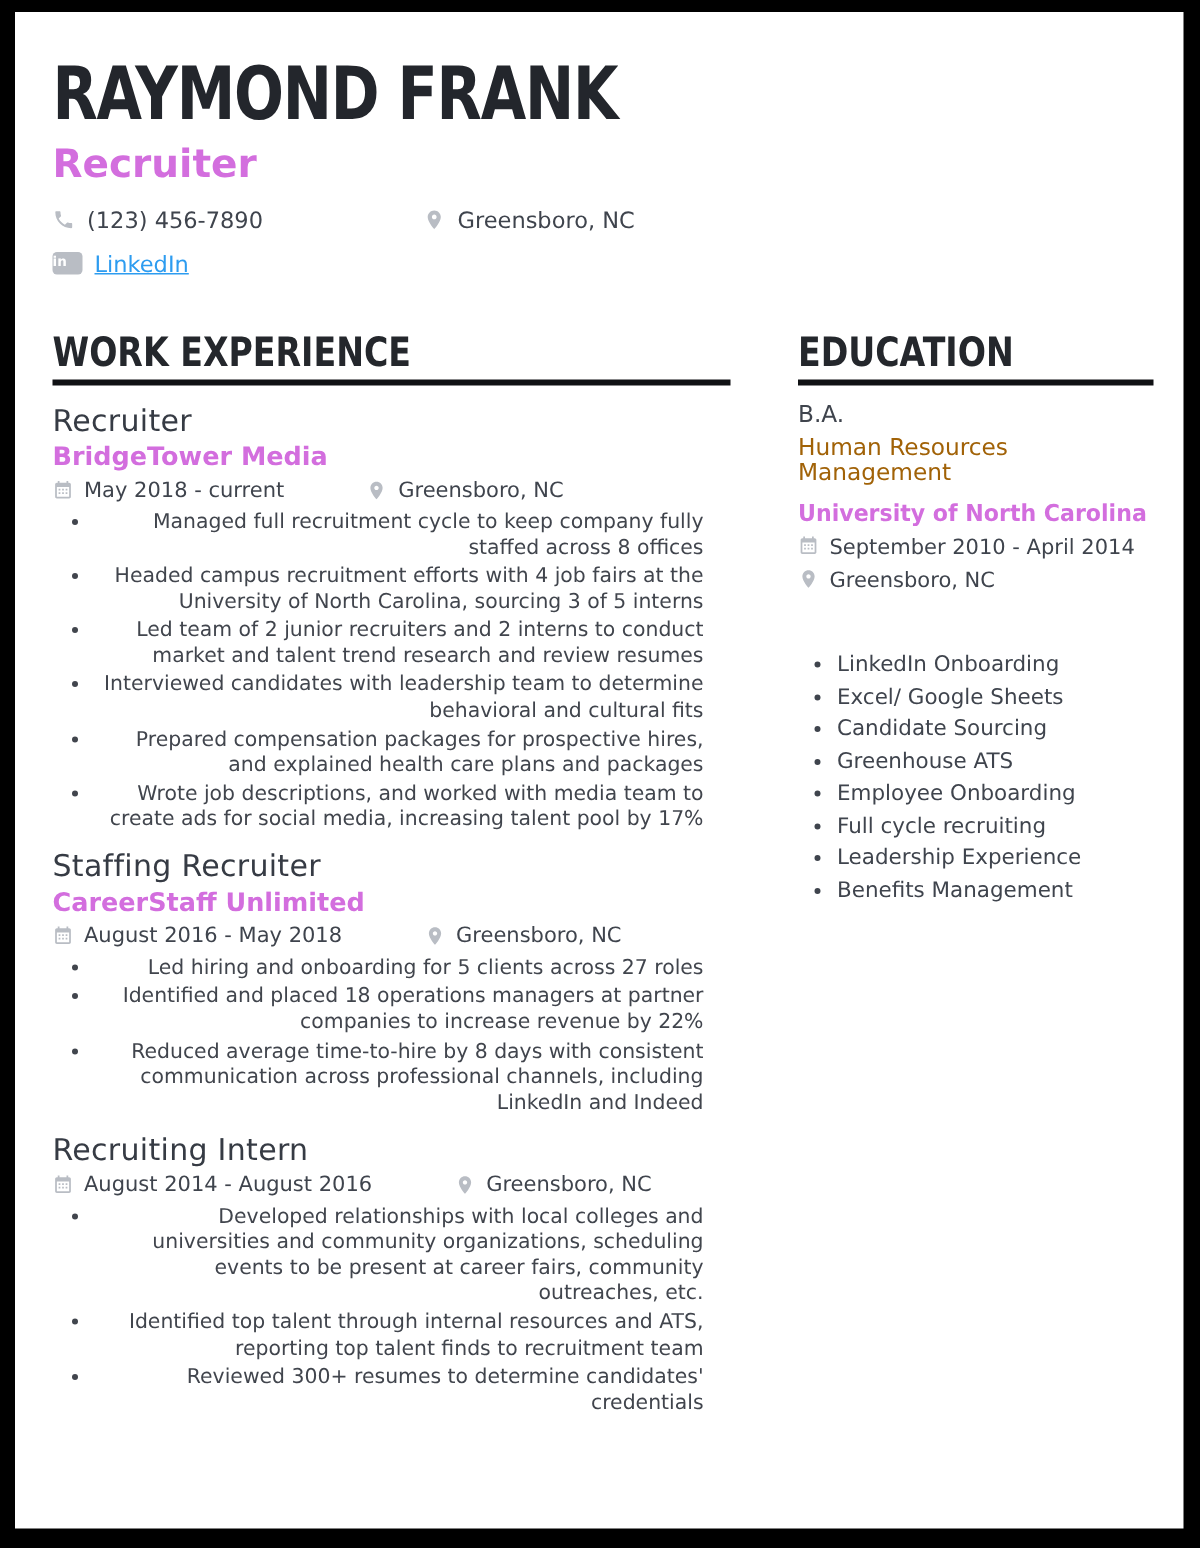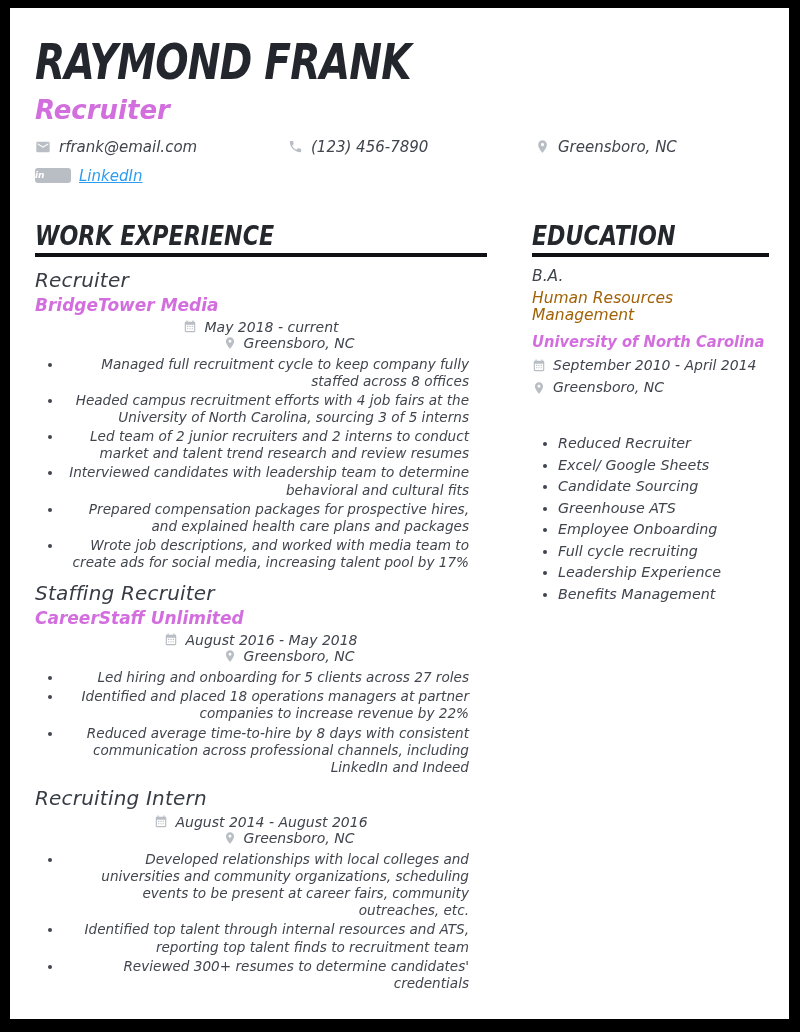--- a/index.html
+++ b/index.html
@@ -8,21 +8,20 @@
 
   .page {
     width:800px; height:1032px;
     border-style:solid; border-color:#000;
     border-width:8px 11px 13px 10px;
     background:#fff;
     font-family:"DejaVu Sans","Liberation Sans",sans-serif;
     color:#3f444d;
     padding:30px 20px 0 25px;
     overflow:hidden;
-    font-style:italic;
   }
 
   
   .name{
     font-size:49px; font-weight:800; color:#23262c;
     letter-spacing:-1px; line-height:1.02; white-space:nowrap;
     transform:scaleX(0.80); transform-origin:left bottom;
   }
   .role-title{
     font-size:26px; font-weight:700; color:#d36ede;
@@ -47,70 +46,62 @@
   .sec span{
     display:inline-block; font-size:27px; font-weight:800; color:#24272c;
     white-space:nowrap; transform:scaleX(0.82); transform-origin:left bottom;
   }
 
   
   .entry{ margin-top:11px; }
   .entry + .entry{ margin-top:10px; }
   .entry-title{ font-size:20px; font-weight:500; color:#363b44; letter-spacing:.2px; }
   .entry-company{ font-size:17px; font-weight:700; color:#d36ede; margin-top:3px; }
-  .meta-row{ display:flex; align-items:center; margin-top:4px; font-size:14px; color:#3f444d;flex-direction:column; }
+  .meta-row{ display:flex; align-items:center; margin-top:4px; font-size:14px; color:#3f444d; }
   .meta-item{ display:flex; align-items:center; gap:7px; }
   .meta-gap{ margin-left:55px; }
   .bullets{ margin-top:5px; padding-left:28px; list-style:disc;text-align:right; }
   .bullets li{
     font-size:13.6px; line-height:1.26; color:#41454d;
     max-width:410px; margin-bottom:2px; padding-right:4px;
   }
 
   
   .edu-degree{ font-size:15.5px; margin-top:10px; color:#3f444d; }
   .edu-field{ font-size:15.5px; margin-top:5px; line-height:1.15; max-width:225px; color:#a16207; }
   .edu-school{
     font-size:15.5px; font-weight:700; color:#d36ede; margin-top:8px;
     white-space:nowrap; transform:scaleX(0.95); transform-origin:left;
   }
-  .edu-meta{ display:flex; align-items:flex-end; gap:7px; margin-top:6px; font-size:14px; color:#3f444d; }
+  .edu-meta{ display:flex; align-items:flex-start; gap:7px; margin-top:6px; font-size:14px; color:#3f444d; }
 
   
   .skills-section{ margin-top:40px; }
   .skills-list{ margin-top:10px; padding-left:26px; list-style:disc; }
   .skills-list li{ font-size:14.3px; color:#3f444d; margin-bottom:5.5px; }
 
   
   .li-badge{
-    width:36px; height:15px; background:#b9bdc4; border-radius:3px;
+    width:20px; height:15px; background:#b9bdc4; border-radius:3px;
     color:#fff; font-size:9px; font-weight:700; line-height:15px; text-align:center;
     font-family:"DejaVu Sans",sans-serif;
   }
   svg.g{ fill:#b9bdc4; }
 </style>
 </head>
 <body>
 
 <div class="page">
 
   <div>
     <div class="name">RAYMOND FRANK</div>
     <div class="role-title">Recruiter</div>
 
     <div class="contact">
       <div class="contact-row">
-        <div class="c-item c-email">
-          <span class="icon">
-            <svg class="g" width="16" height="16" viewBox="0 0 24 24">
-                <path d="M20 4H4c-1.1 0-2 .9-2 2v12c0 1.1.9 2 2 2h16c1.1 0 2-.9 2-2V6c0-1.1-.9-2-2-2zm0 4.2-8 5-8-5V6.4l8 5 8-5v1.8z"></path>
-              </svg>
-          </span>
-          <span>rfrank@email.com</span>
-        </div>
         <div class="c-item c-phone">
           <span class="icon">
             <svg class="g" width="15" height="15" viewBox="0 0 24 24">
                 <path d="M6.62 10.79c1.44 2.83 3.76 5.14 6.59 6.59l2.2-2.2c.27-.27.67-.36 1.02-.24 1.12.37 2.33.57 3.57.57.55 0 1 .45 1 1V20c0 .55-.45 1-1 1-9.39 0-17-7.61-17-17 0-.55.45-1 1-1h3.5c.55 0 1 .45 1 1 0 1.25.2 2.45.57 3.57.11.35.03.74-.25 1.02l-2.2 2.2z"></path>
               </svg>
           </span>
           <span>(123) 456-7890</span>
         </div>
         <div class="c-item">
           <span class="icon">
@@ -246,21 +237,21 @@
             <svg class="g" width="14" height="14" viewBox="0 0 24 24">
                 <path d="M12 2C8.13 2 5 5.13 5 9c0 5.25 7 13 7 13s7-7.75 7-13c0-3.87-3.13-7-7-7zm0 9.5c-1.38 0-2.5-1.12-2.5-2.5s1.12-2.5 2.5-2.5 2.5 1.12 2.5 2.5-1.12 2.5-2.5 2.5z"></path>
               </svg>
           </span>
           <span>Greensboro, NC</span>
         </div>
       </div>
 
       <div class="skills-section">
         <ul class="skills-list">
-          <li>Reduced Recruiter</li>
+          <li>LinkedIn Onboarding</li>
           <li>Excel/ Google Sheets</li>
           <li>Candidate Sourcing</li>
           <li>Greenhouse ATS</li>
           <li>Employee Onboarding</li>
           <li>Full cycle recruiting</li>
           <li>Leadership Experience</li>
           <li>Benefits Management</li>
         </ul>
       </div>
 

